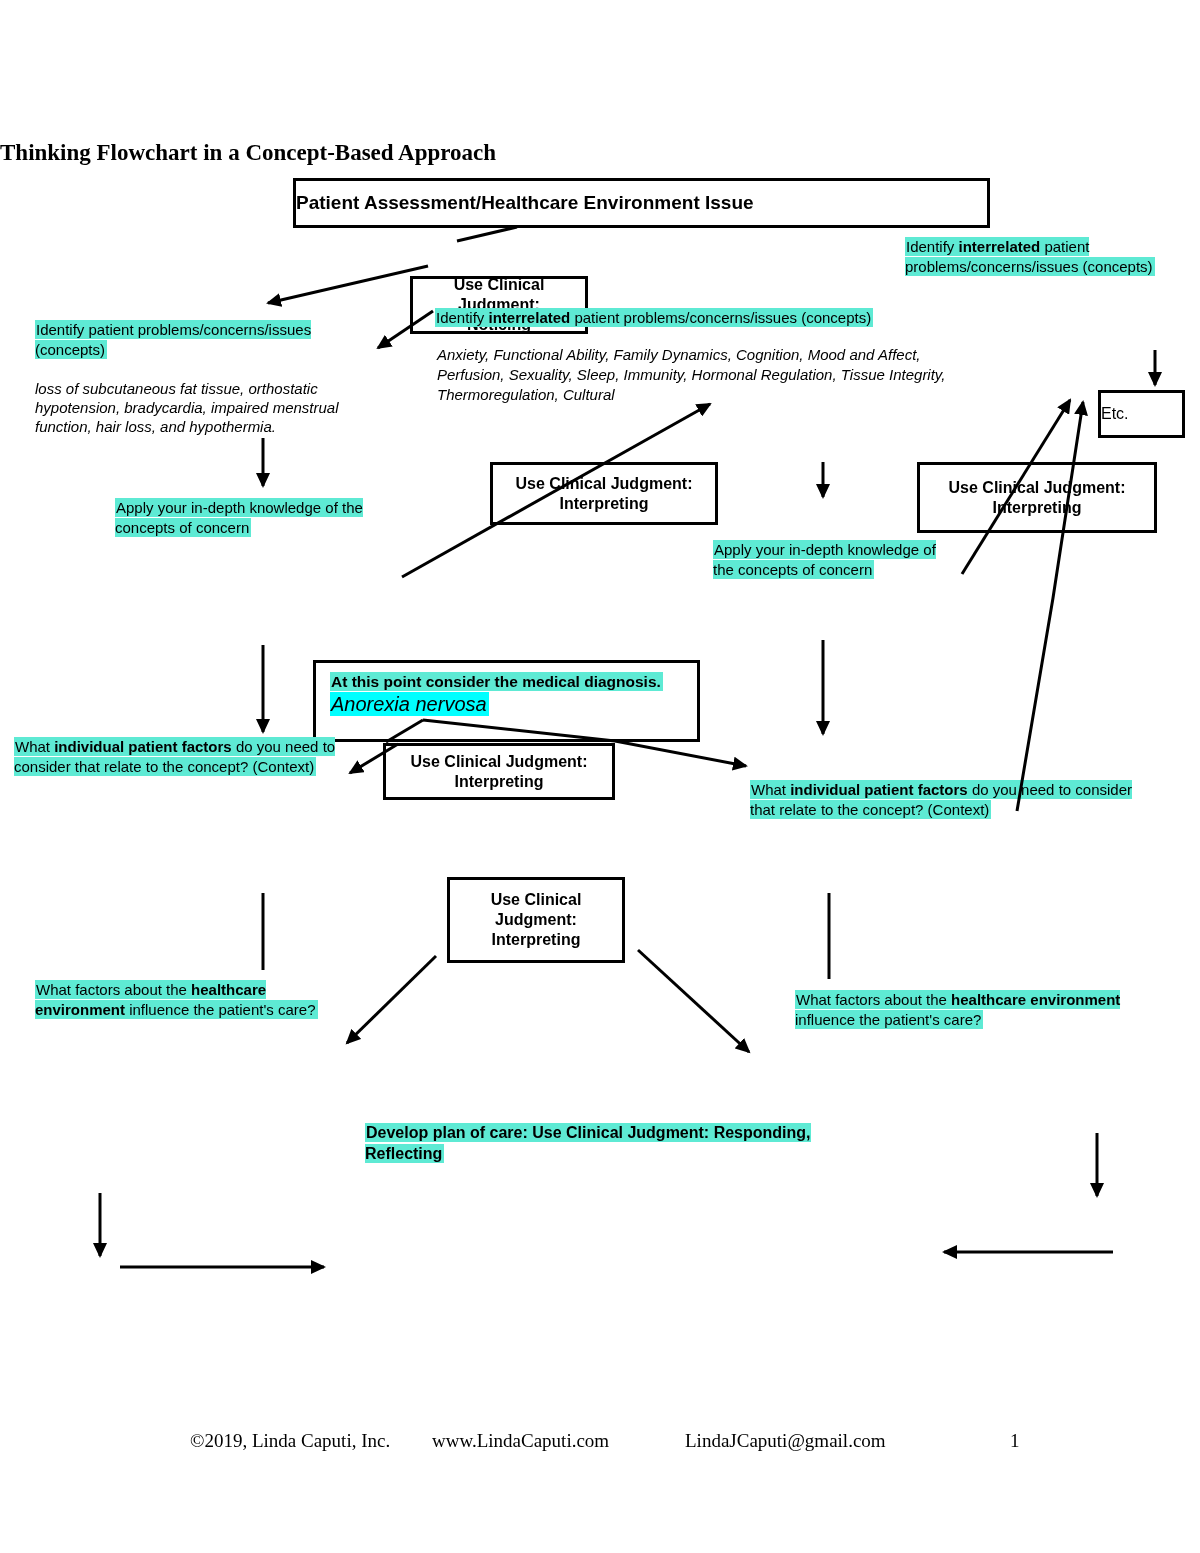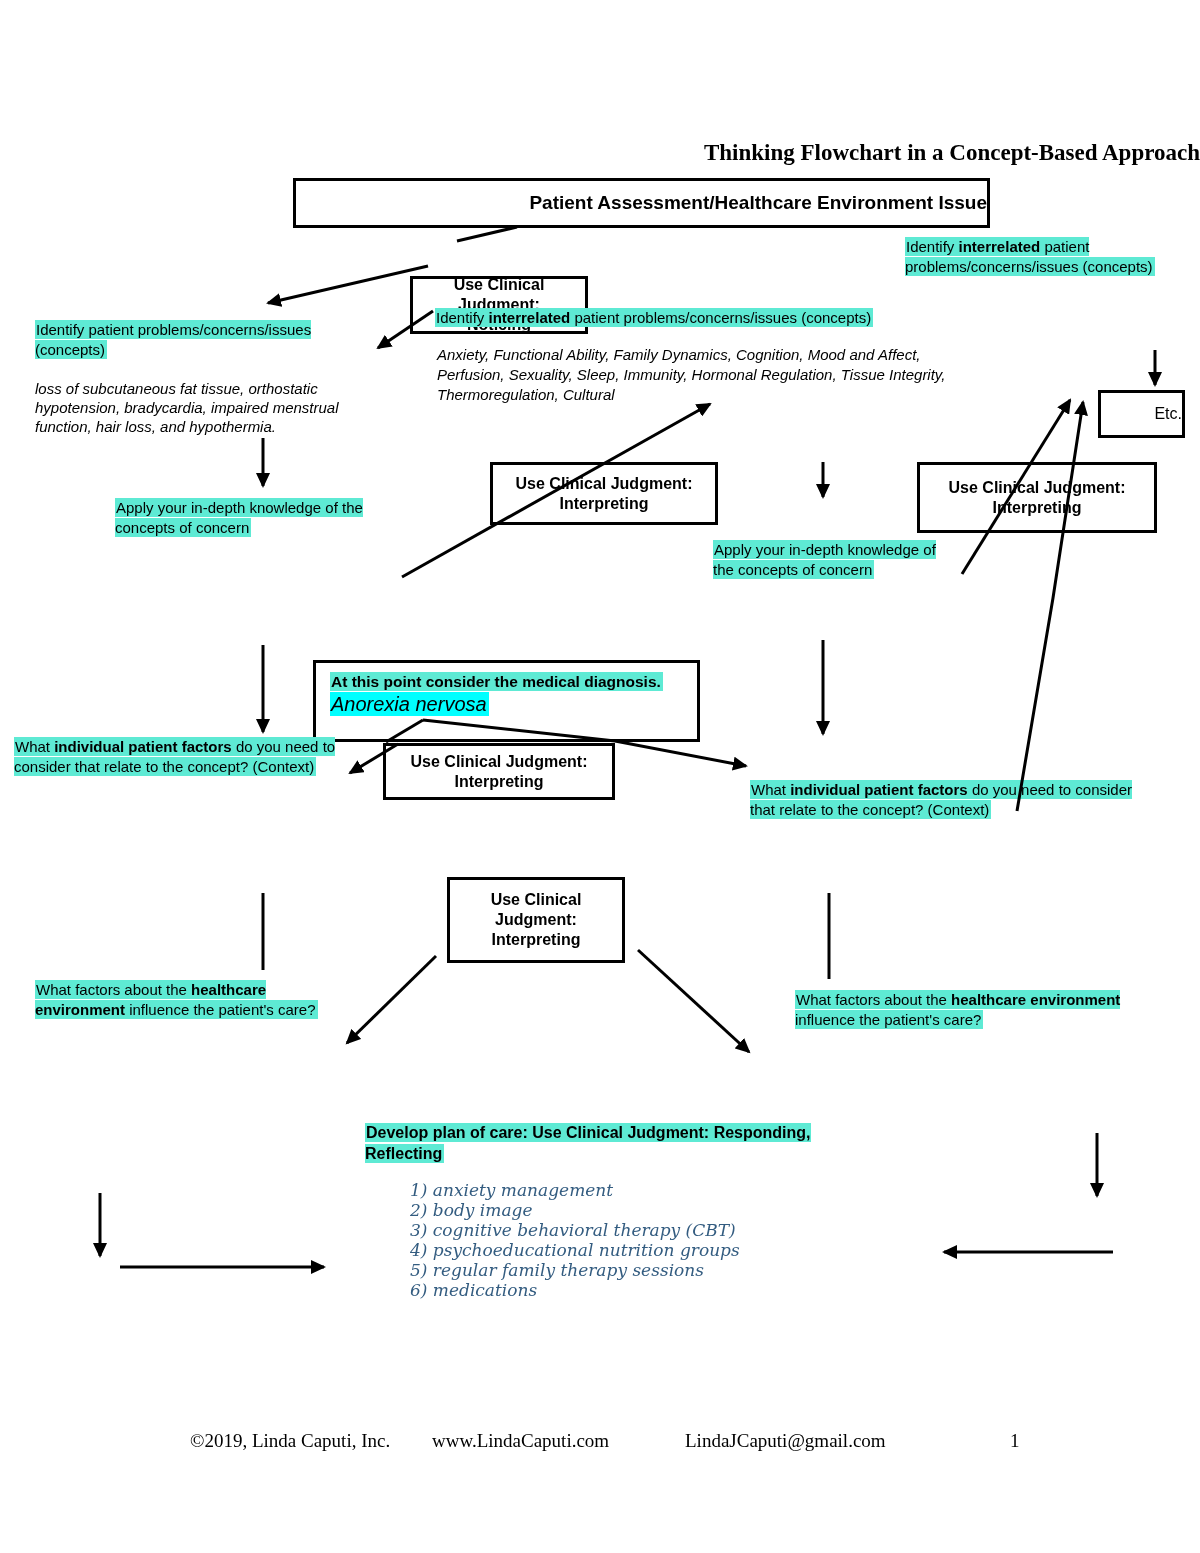--- a/index.html
+++ b/index.html
@@ -1,21 +1,21 @@
 <!DOCTYPE html>
 <html><head>
 <meta charset="utf-8">
 <style>
   html,body{margin:0;padding:0;background:#fff;}
   #page{position:relative;width:1200px;height:1553px;background:#ffffff;overflow:hidden;
         font-family:"Liberation Sans", sans-serif;color:#000;}
   .abs{position:absolute;}
-  .title{font-family:"Liberation Serif", serif;font-weight:bold;font-size:23px;text-align:right;}
+  .title{font-family:"Liberation Serif", serif;font-weight:bold;font-size:23px;text-align:left;}
   .box{position:absolute;border:3px solid #000;background:#fff;display:flex;align-items:center;
-       justify-content:flex-end;text-align:center;font-weight:bold;font-size:16px;line-height:20px;
+       justify-content:flex-start;text-align:center;font-weight:bold;font-size:16px;line-height:20px;
        box-sizing:border-box;}
   .note{font-size:15px;line-height:20px;}
   .hl{background:#5eead4;padding:1px 2px 1px 1px;}
   .cy{background:#00FFFF;padding:1px 2px 1px 1px;}
   .it{font-style:italic;}
   .nowrap{white-space:nowrap;}
   .findings{font-style:italic;font-size:15px;line-height:19px;}
   .concepts{font-style:italic;font-size:15px;line-height:20px;}
   .planhead{font-weight:bold;font-size:16px;line-height:21px;text-align:left;}
   .plan{font-family:"DejaVu Serif", serif;font-style:italic;font-size:17px;line-height:20px;color:#335C80;}
@@ -104,28 +104,20 @@
   </div>
 
   <div class="abs note" style="left:795px;top:990px;width:356px;">
     <span class="hl"><span>What factors about the </span><b>healthcare environment</b><span> influence the patient's care?</span></span>
   </div>
 
   <div class="abs planhead" style="left:365px;top:1122px;width:470px;">
     <span class="hl">Develop plan of care: Use Clinical Judgment: Responding, Reflecting</span>
   </div>
 
-  <div class="abs plan" style="left:410px;top:1180px;width:380px;">
-    <div>1) anxiety management</div>
-    <div>2) body image</div>
-    <div>3) cognitive behavioral therapy (CBT)</div>
-    <div>4) psychoeducational nutrition groups</div>
-    <div>5) regular family therapy sessions</div>
-    <div>6) medications</div>
-  </div>
 
   <div class="abs footer" style="left:190px;top:1430px;">©2019, Linda Caputi, Inc.</div>
   <div class="abs footer" style="left:432px;top:1430px;">www.LindaCaputi.com</div>
   <div class="abs footer" style="left:685px;top:1430px;">LindaJCaputi@gmail.com</div>
   <div class="abs footer" style="left:1010px;top:1430px;">1</div>
 
   <svg class="arrows" width="1200" height="1553" viewBox="0 0 1200 1553">
     <defs>
       <marker id="ah" markerWidth="16" markerHeight="14" refX="13" refY="7" orient="auto" markerUnits="userSpaceOnUse">
         <path d="M0,0 L15,7 L0,14 Z" fill="#000"></path>

